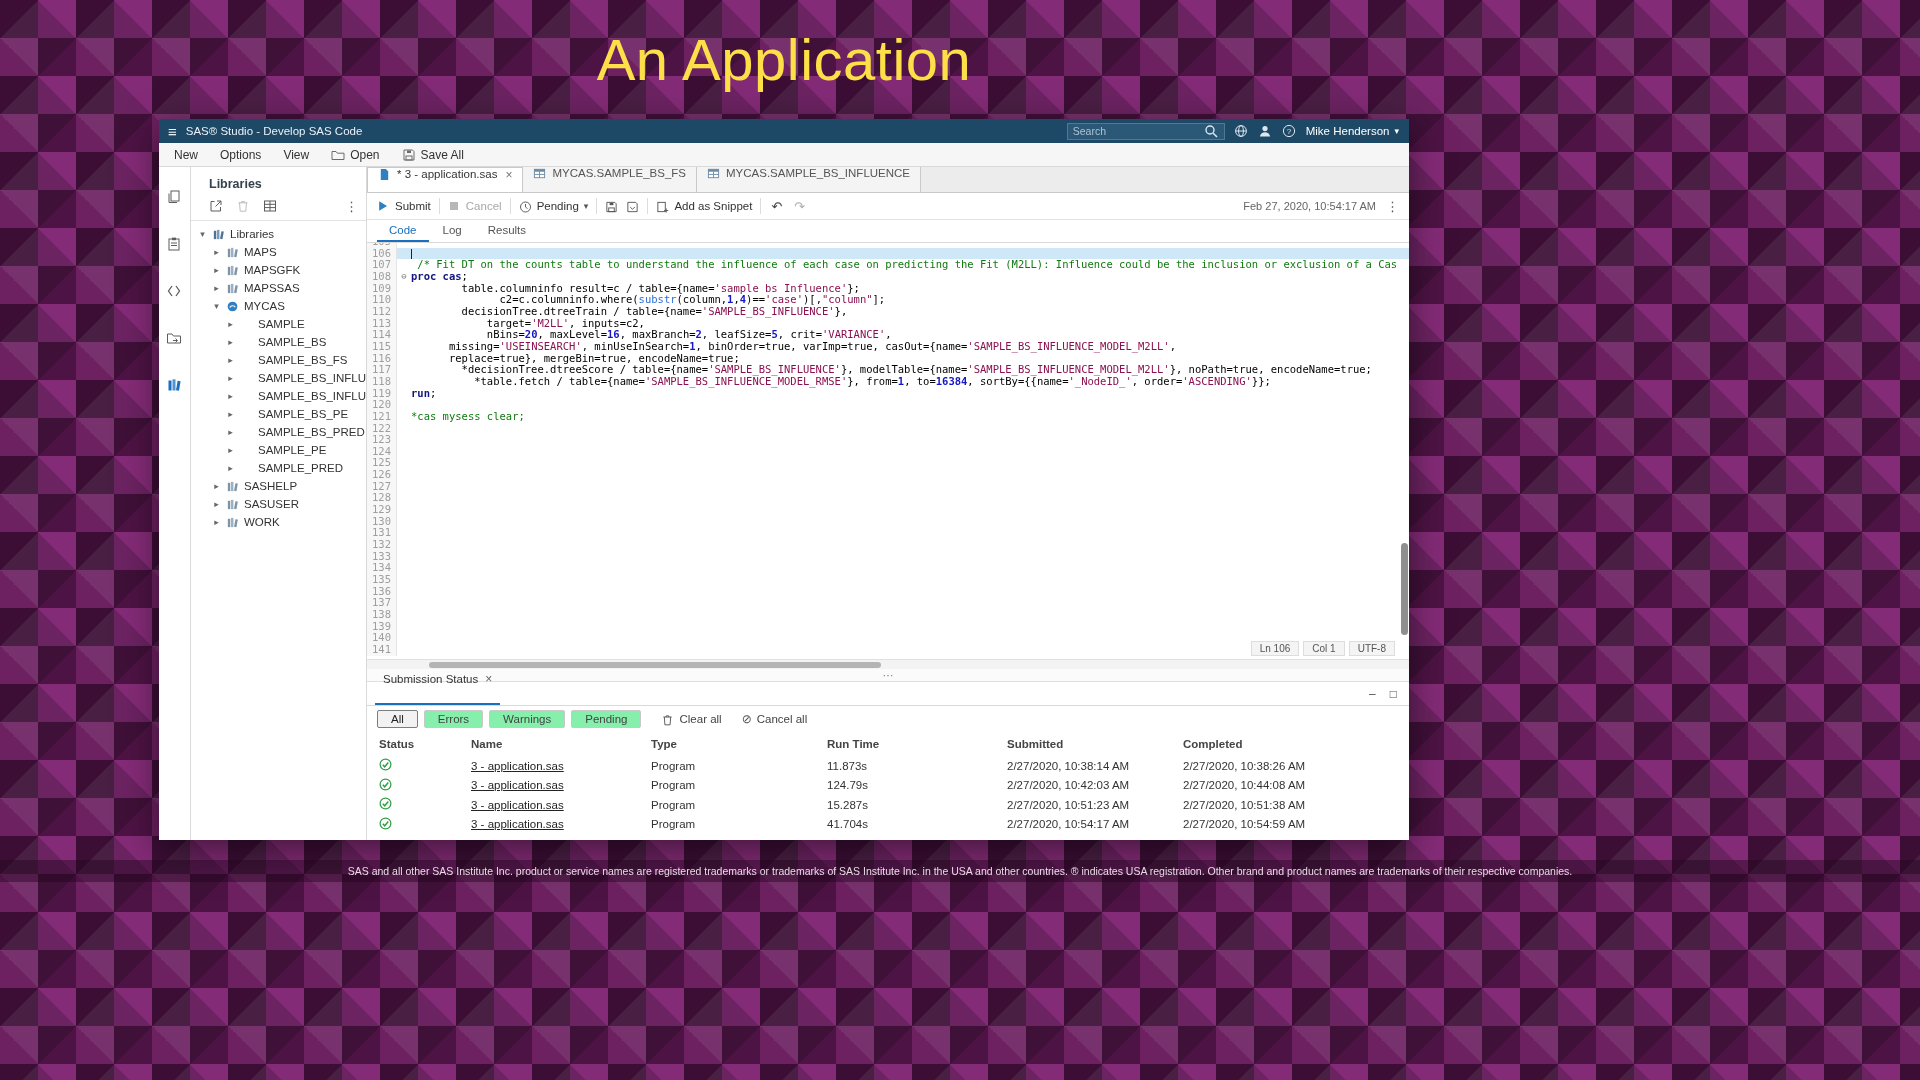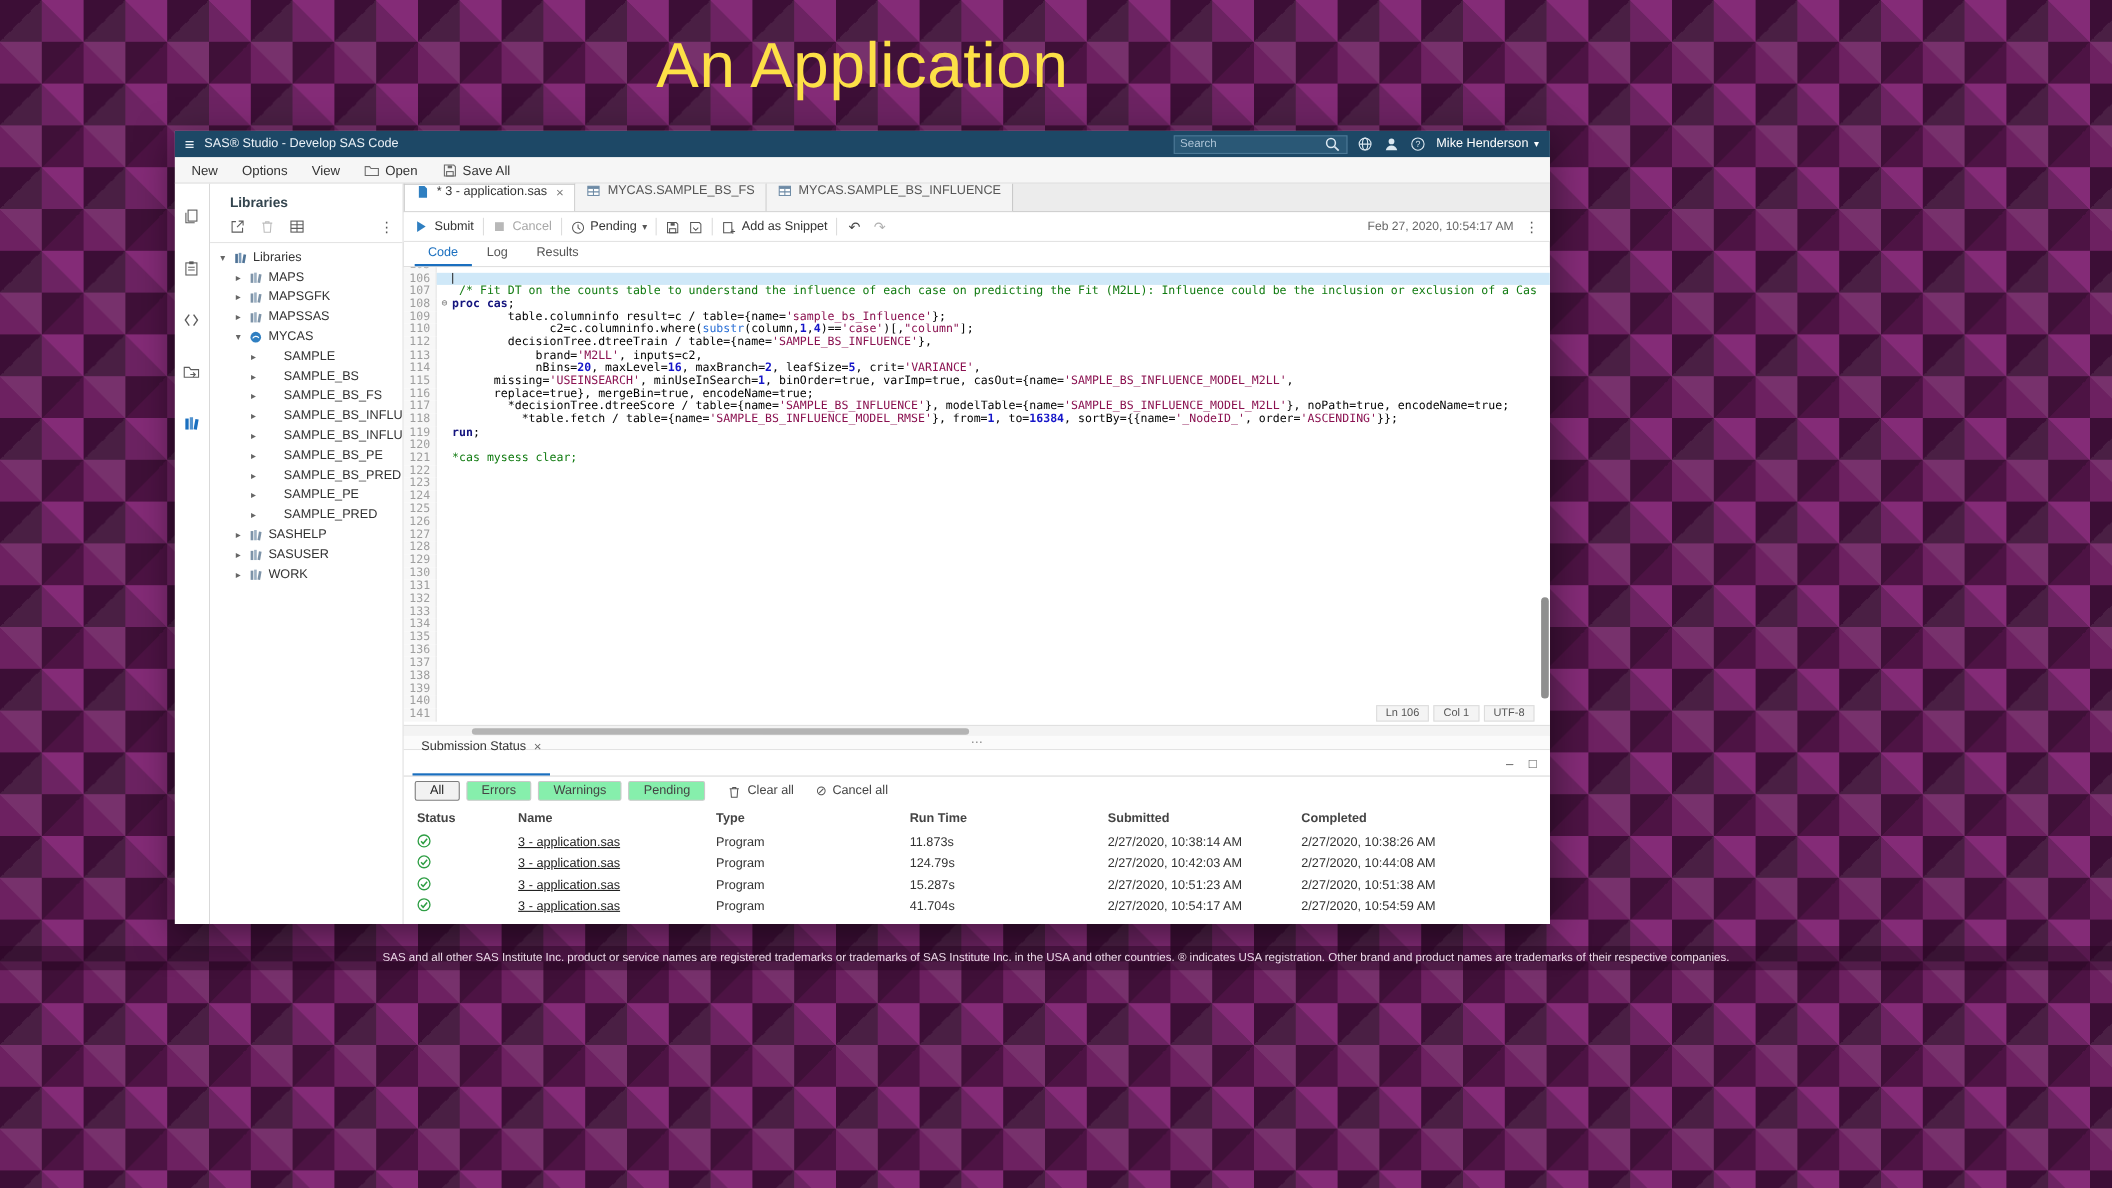--- a/index.html
+++ b/index.html
@@ -511,21 +511,21 @@
 
       <div class="editor">
         <div class="lines">
             <div class="cl"><span class="gut">105</span><span class="fold"></span><span class="ctext"></span></div>
             <div class="cl cur"><span class="gut">106</span><span class="fold"></span><span class="ctext"><span class="caret-bar"></span></span></div>
             <div class="cl"><span class="gut">107</span><span class="fold"></span><span class="ctext"><span class="tk-c"> /* Fit DT on the counts table to understand the influence of each case on predicting the Fit (M2LL): Influence could be the inclusion or exclusion of a Cas</span></span></div>
             <div class="cl"><span class="gut">108</span><span class="fold">⊖</span><span class="ctext"><span class="tk-k">proc cas</span><span>;</span></span></div>
             <div class="cl"><span class="gut">109</span><span class="fold"></span><span class="ctext"><span>        table.columninfo result=c / table={name=</span><span class="tk-s">'sample_bs_Influence'</span><span>};</span></span></div>
             <div class="cl"><span class="gut">110</span><span class="fold"></span><span class="ctext"><span>              c2=c.columninfo.where(</span><span class="tk-f">substr</span><span>(column,</span><span class="tk-n">1</span><span>,</span><span class="tk-n">4</span><span>)==</span><span class="tk-s">'case'</span><span>)[,</span><span class="tk-s">"column"</span><span>];</span></span></div>
             <div class="cl"><span class="gut">112</span><span class="fold"></span><span class="ctext"><span>        decisionTree.dtreeTrain / table={name=</span><span class="tk-s">'SAMPLE_BS_INFLUENCE'</span><span>},</span></span></div>
-            <div class="cl"><span class="gut">113</span><span class="fold"></span><span class="ctext"><span>            brand=</span><span class="tk-s">'M2LL'</span><span>, inputs=c2,</span></span></div>
+            <div class="cl"><span class="gut">113</span><span class="fold"></span><span class="ctext"><span>            target=</span><span class="tk-s">'M2LL'</span><span>, inputs=c2,</span></span></div>
             <div class="cl"><span class="gut">114</span><span class="fold"></span><span class="ctext"><span>            nBins=</span><span class="tk-n">20</span><span>, maxLevel=</span><span class="tk-n">16</span><span>, maxBranch=</span><span class="tk-n">2</span><span>, leafSize=</span><span class="tk-n">5</span><span>, crit=</span><span class="tk-s">'VARIANCE'</span><span>,</span></span></div>
             <div class="cl"><span class="gut">115</span><span class="fold"></span><span class="ctext"><span>      missing=</span><span class="tk-s">'USEINSEARCH'</span><span>, minUseInSearch=</span><span class="tk-n">1</span><span>, binOrder=true, varImp=true, casOut={name=</span><span class="tk-s">'SAMPLE_BS_INFLUENCE_MODEL_M2LL'</span><span>,</span></span></div>
             <div class="cl"><span class="gut">116</span><span class="fold"></span><span class="ctext"><span>      replace=true}, mergeBin=true, encodeName=true;</span></span></div>
             <div class="cl"><span class="gut">117</span><span class="fold"></span><span class="ctext"><span>        *decisionTree.dtreeScore / table={name=</span><span class="tk-s">'SAMPLE_BS_INFLUENCE'</span><span>}, modelTable={name=</span><span class="tk-s">'SAMPLE_BS_INFLUENCE_MODEL_M2LL'</span><span>}, noPath=true, encodeName=true;</span></span></div>
             <div class="cl"><span class="gut">118</span><span class="fold"></span><span class="ctext"><span>          *table.fetch / table={name=</span><span class="tk-s">'SAMPLE_BS_INFLUENCE_MODEL_RMSE'</span><span>}, from=</span><span class="tk-n">1</span><span>, to=</span><span class="tk-n">16384</span><span>, sortBy={{name=</span><span class="tk-s">'_NodeID_'</span><span>, order=</span><span class="tk-s">'ASCENDING'</span><span>}};</span></span></div>
             <div class="cl"><span class="gut">119</span><span class="fold"></span><span class="ctext"><span class="tk-k">run</span><span>;</span></span></div>
             <div class="cl"><span class="gut">120</span><span class="fold"></span><span class="ctext"></span></div>
             <div class="cl"><span class="gut">121</span><span class="fold"></span><span class="ctext"><span class="tk-c">*cas mysess clear;</span></span></div>
             <div class="cl"><span class="gut">122</span><span class="fold"></span><span class="ctext"></span></div>
             <div class="cl"><span class="gut">123</span><span class="fold"></span><span class="ctext"></span></div>

